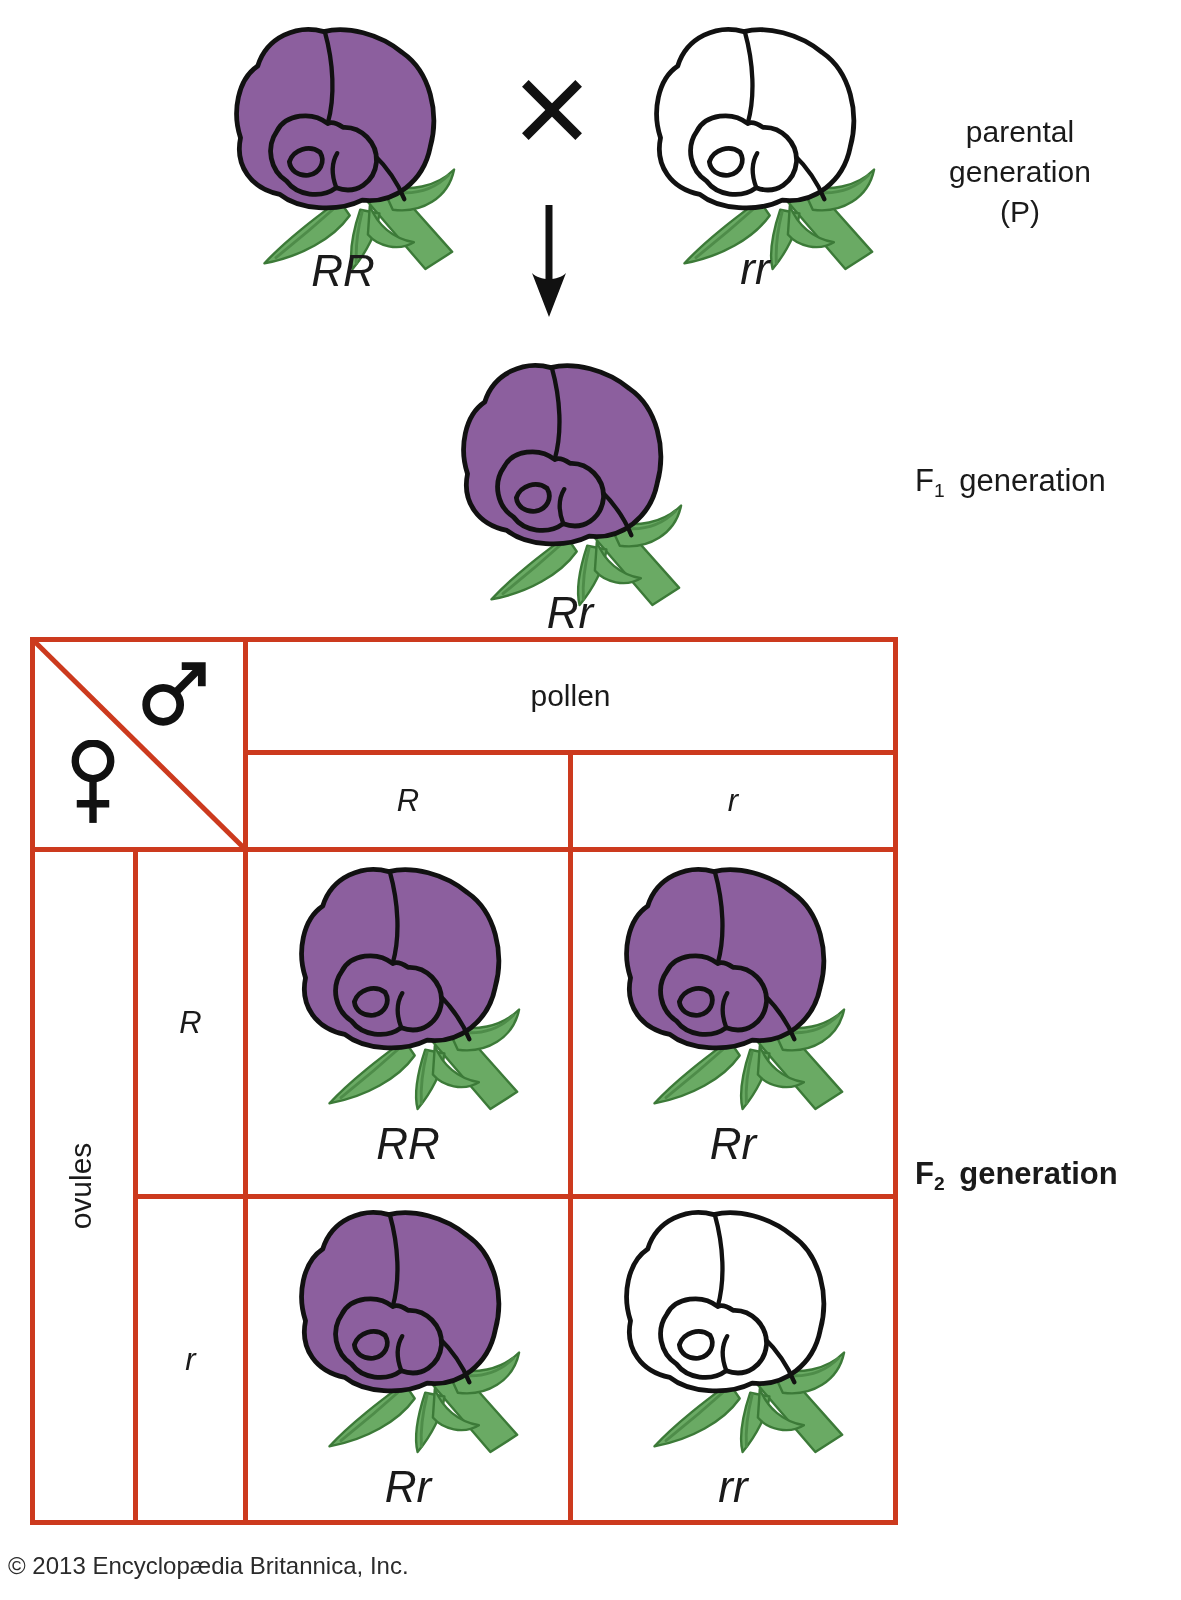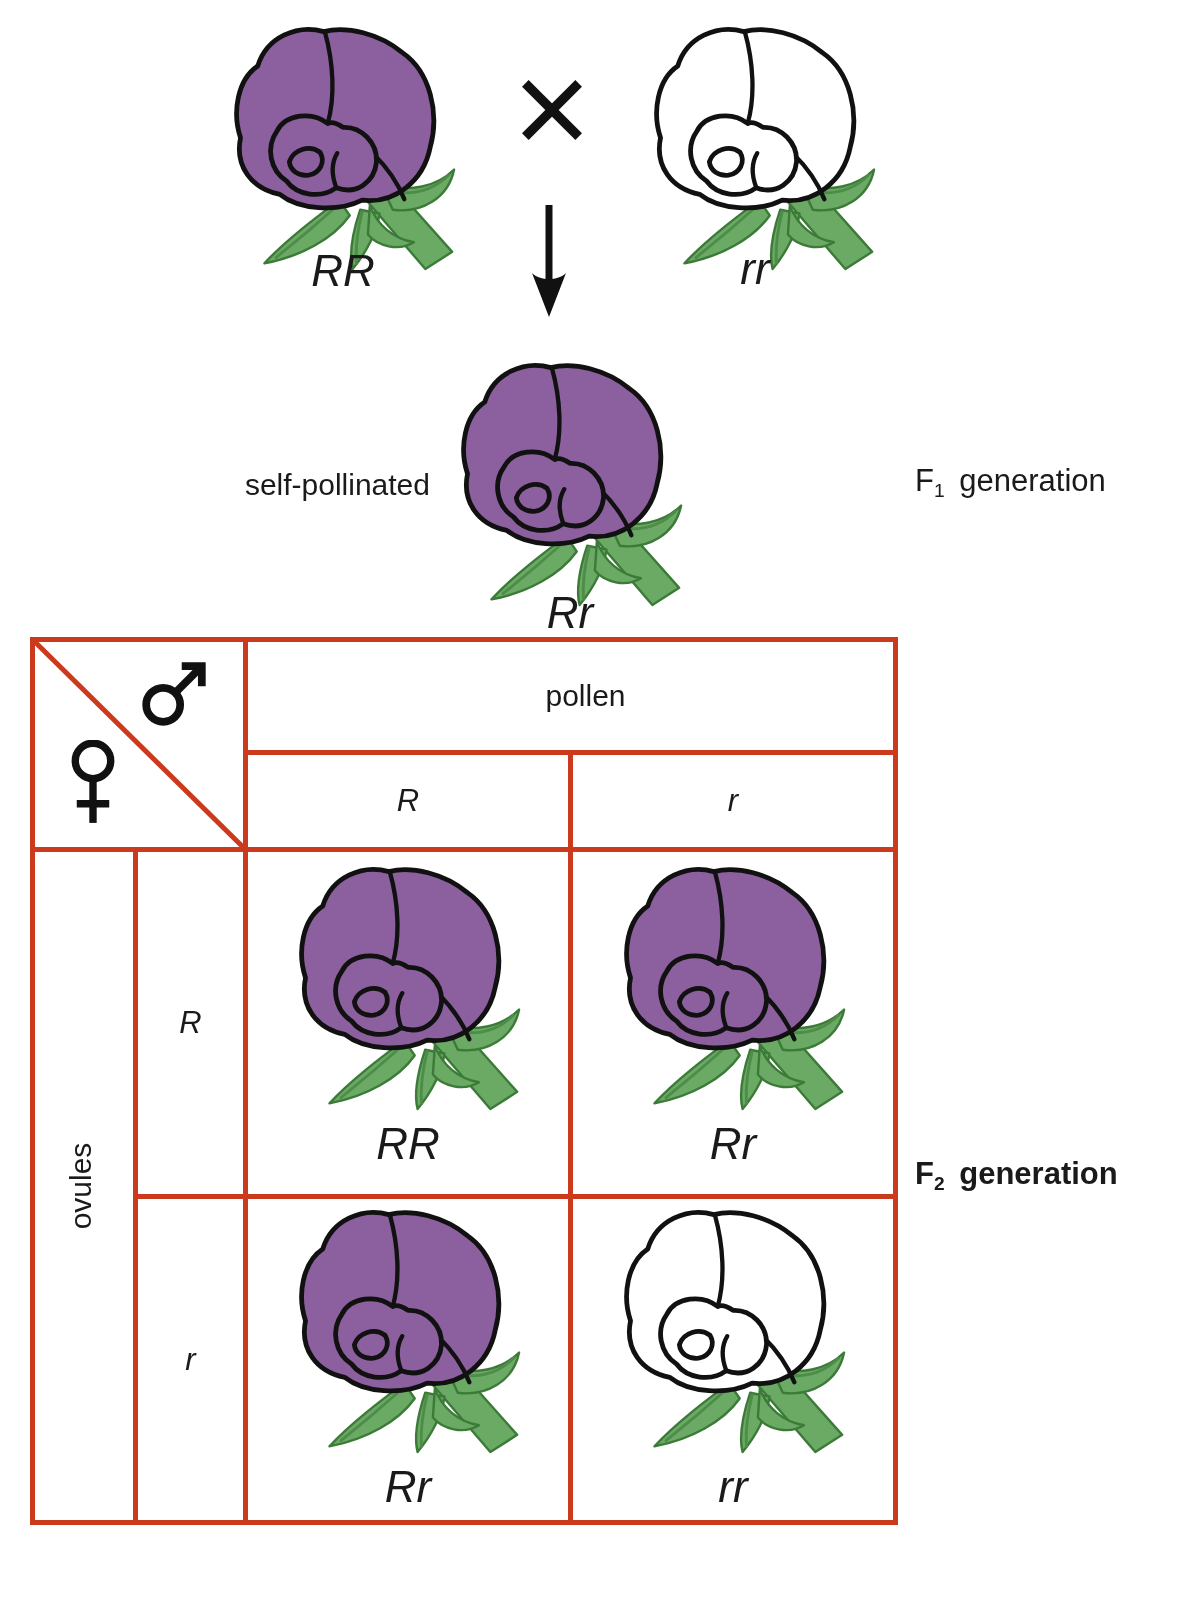--- a/index.html
+++ b/index.html
@@ -62,27 +62,31 @@
   <svg class="abs" style="left:512px;top:70px;" width="80" height="80" viewBox="0 0 60 60" aria-label="×">
     <line class="sym" x1="10" y1="10" x2="50" y2="50" style="stroke-width:7"></line>
     <line class="sym" x1="50" y1="10" x2="10" y2="50" style="stroke-width:7"></line>
   </svg>
 
   <svg class="abs flower white" style="left:648px;top:22px;" width="230" height="249" viewBox="0 0 240 260">
       <use href="#pea"></use>
     </svg>
   <div class="abs genotype" style="left:640px;top:244px;width:230px;">rr</div>
 
+  <div class="abs lbl" style="left:935px;top:112px;width:170px;text-align:center;line-height:40px;">
+    <div>parental</div>
+    <div>generation</div>
+    <div>(P)</div>
+  </div>
 
   <svg class="abs" style="left:528px;top:205px;" width="42" height="112" viewBox="0 0 42 112" aria-label="↓">
     <line x1="21" y1="0" x2="21" y2="78" stroke="#111" stroke-width="7"></line>
     <path d="M21,112 L4,68 C12,76 30,76 38,68 Z" fill="#111"></path>
   </svg>
 
-  <div class="abs lbl" style="left:180px;top:468px;width:250px;text-align:right;">self-pollinated</div>
 
   <svg class="abs flower purple" style="left:455px;top:358px;" width="230" height="249" viewBox="0 0 240 260">
       <use href="#pea"></use>
     </svg>
   <div class="abs genotype" style="left:455px;top:588px;width:230px;">Rr</div>
 
   <div class="abs gen-label" style="left:915px;top:463px;">
     <span>F</span><sub>1</sub>
     <span style="margin-left:6px;">generation</span>
   </div>
@@ -105,21 +109,21 @@
     <circle class="sym" cx="15" cy="29" r="11"></circle>
     <line class="sym" x1="23" y1="21" x2="39" y2="5"></line>
     <polyline class="sym" points="27,4 40,4 40,17"></polyline>
   </svg>
   <svg class="abs" style="left:62px;top:740px;" width="62" height="92" viewBox="0 0 42 62" aria-label="♀">
     <circle class="sym" cx="21" cy="14" r="12"></circle>
     <line class="sym" x1="21" y1="26" x2="21" y2="56"></line>
     <line class="sym" x1="10" y1="43" x2="32" y2="43"></line>
   </svg>
 
-  <div class="abs lbl center" style="left:248px;top:642px;width:645px;height:108px;padding-left:15px;">pollen</div>
+  <div class="abs lbl center" style="left:248px;top:642px;width:645px;height:108px;">pollen</div>
   <div class="abs hdr-genotype center" style="left:248px;top:755px;width:320px;height:92px;">R</div>
   <div class="abs hdr-genotype center" style="left:573px;top:755px;width:320px;height:92px;">r</div>
 
   <div class="abs lbl" style="left:81px;top:1186px;transform:translate(-50%,-50%) rotate(-90deg);">ovules</div>
   <div class="abs hdr-genotype center" style="left:138px;top:852px;width:105px;height:342px;">R</div>
   <div class="abs hdr-genotype center" style="left:138px;top:1199px;width:105px;height:321px;">r</div>
 
   <div class="abs cell" style="left:248px;top:852px;width:320px;height:342px;">
     <svg class="flower purple" style="margin-top:10px;" width="230" height="249" viewBox="0 0 240 260">
         <use href="#pea"></use>
@@ -143,14 +147,15 @@
         <use href="#pea"></use>
       </svg>
     <div class="genotype">rr</div>
   </div>
 
   <div class="abs gen-label" style="left:915px;top:1156px;font-weight:bold;">
     <span>F</span><sub>2</sub>
     <span style="margin-left:6px;">generation</span>
   </div>
 
+  <div class="abs footer" style="left:8px;top:1552px;">© 2013 Encyclopædia Britannica, Inc.</div>
 
 </div>
 
 </body></html>

